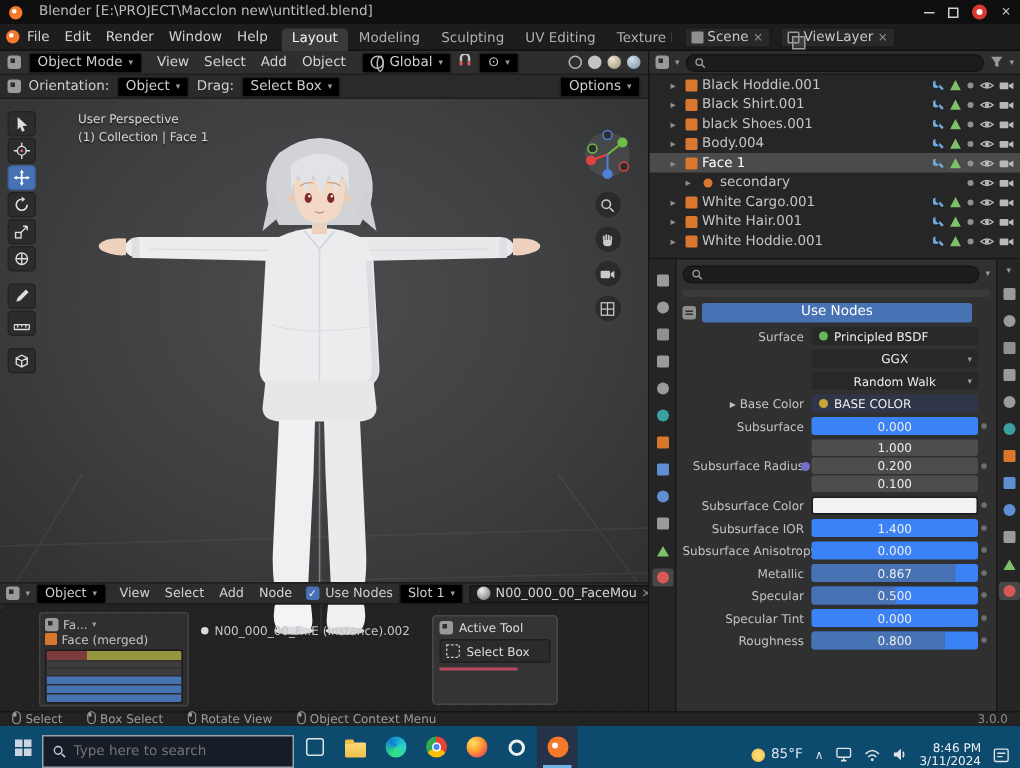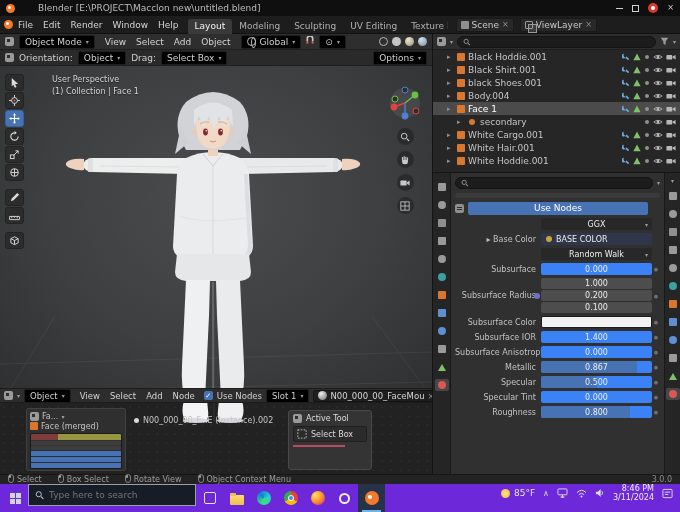--- a/index.html
+++ b/index.html
@@ -1,19 +1,19 @@
 <!DOCTYPE html>
 <html><head>
 <meta charset="utf-8">
 <style>
 *{margin:0;padding:0;box-sizing:border-box}
 body{background:#000;font-family:"DejaVu Sans",sans-serif}
 .app{position:relative;width:680px;height:512px;background:#1d1d1d;overflow:hidden;color:#c8c8c8;font-size:9px}
 
-.titlebar{position:absolute;left:0;top:0;width:680px;height:16px;background:#0f0f0f;display:flex;align-items:center;gap:23px;padding:0 6px;font-size:9px;color:#bdbdbd}
+.titlebar{position:absolute;left:0;top:0;width:680px;height:16px;background:#0f0f0f;display:flex;align-items:center;gap:11px;padding:0 6px;font-size:9px;color:#bdbdbd}
 .blb-ic{width:9px;height:9px;border-radius:50%;background:#f5792a;position:relative;flex:none}
 .blb-ic::after{content:'';position:absolute;left:2px;top:2px;width:3px;height:3px;border-radius:50%;background:#fff}
 .win-btns{margin-left:auto;display:flex;align-items:center;gap:9px;color:#cfcfcf}
 .wb{font-size:8px;line-height:8px}
 .wb-min{width:7px;height:1px;background:#cfcfcf}
 .wb-max{width:7px;height:7px;border:1px solid #cfcfcf}
 .rec-badge{width:10px;height:10px;border-radius:50%;background:#d8382f;position:relative}
 .rec-badge::after{content:'';position:absolute;left:3px;top:3px;width:4px;height:4px;border-radius:50%;background:#fff}
 
 .topbar{position:absolute;left:0;top:16px;width:680px;height:18px;background:#1d1d1d;display:flex;align-items:center;padding:0 4px;border-bottom:1px solid #101010}
@@ -112,21 +112,21 @@
 .pctrl.multi{flex-direction:column;height:auto;background:none;gap:1px;overflow:visible}
 .mrow{width:100%;height:11px;background:#4d4d4d;border-radius:2px;display:flex;align-items:center;justify-content:center}
 .pctrl.swatch{border:1px solid #1c1c1c}
 .deco{width:8px;text-align:center;color:#6e6e6e;font-size:5px;flex:none}
 .presock{width:8px;display:flex;justify-content:center;flex:none;margin-left:-8px}
 
 .statusbar{position:absolute;left:0;top:474px;width:680px;height:10px;background:#232323;display:flex;align-items:center;gap:16px;padding:0 8px;color:#9c9c9c;font-size:8px;line-height:10px;border-top:1px solid #161616}
 .sb-item{display:flex;align-items:center;gap:3px;white-space:nowrap}
 .sb-ver{margin-left:auto;color:#8a8a8a}
 
-.taskbar{position:absolute;left:0;top:484px;width:680px;height:28px;background:#6d28d9;display:flex;align-items:flex-start;padding:0 2px}
+.taskbar{position:absolute;left:0;top:484px;width:680px;height:28px;background:#0c4a6e;display:flex;align-items:flex-end;padding:0 2px}
 .start{width:26px;height:28px;display:flex;align-items:center;justify-content:center}
 .win-logo{display:grid;grid-template-columns:5px 5px;grid-template-rows:5px 5px;gap:1px}
 .win-logo span{background:#cdd6e0}
 .tb-search{display:flex;align-items:center;gap:5px;width:168px;height:22px;border:1px solid #99a0a9;background:#171d27;padding:0 6px;color:#c9ced6;font-size:9px}
 .tb-search input{background:none;border:none;outline:none;color:#c9ced6;font-size:9px;width:100%;font-family:inherit}
 .task-slot{width:27px;height:28px;display:flex;align-items:center;justify-content:center;position:relative}
 .task-slot.active{background:#26саem}
 .task-slot.active{background:#263247}
 .task-slot.active::after{content:'';position:absolute;left:4px;right:4px;bottom:0;height:2px;background:#6fb3e8}
 .appic{width:14px;height:14px;position:relative}
@@ -823,40 +823,48 @@
         <span class="chev">▾</span>
       </div>
       <div class="cutband"></div>
       <div class="un-row">
         <span class="node-ic"></span>
         <span class="use-nodes">Use Nodes</span>
         <span class="deco"></span>
       </div>
       <div id="prop-rows" style="display:flex;flex-direction:column;gap:3px">
           <div class="prow">
+            <span class="plabel">Surface</span>
+            <div class="pctrl link" style="background: rgb(40, 40, 40);">
+              <i class="sock" style="background: rgb(99, 183, 87);"></i>
+              <span>Principled BSDF</span>
+            </div>
+            <span class="deco"></span>
+          </div>
+          <div class="prow">
             <span class="plabel"></span>
             <div class="pctrl drop">
               <span class="val">GGX</span>
               <span class="chev">▾</span>
             </div>
             <span class="deco"></span>
           </div>
           <div class="prow">
+            <span class="plabel"></span>
+            <div class="pctrl drop">
+              <span class="val">Random Walk</span>
+              <span class="chev">▾</span>
+            </div>
+            <span class="deco"></span>
+          </div>
+          <div class="prow">
             <span class="plabel">▸ Base Color</span>
             <div class="pctrl link" style="background: rgb(48, 54, 74);">
               <i class="sock" style="background: rgb(201, 164, 58);"></i>
               <span>BASE COLOR</span>
-            </div>
-            <span class="deco"></span>
-          </div>
-          <div class="prow">
-            <span class="plabel"></span>
-            <div class="pctrl drop">
-              <span class="val">Random Walk</span>
-              <span class="chev">▾</span>
             </div>
             <span class="deco"></span>
           </div>
           <div class="prow">
             <span class="plabel">Subsurface</span>
             <div class="pctrl slider">
               <i class="fill" style="width: 0%;"></i>
               <span class="val">0.000</span>
             </div>
             <span class="deco">●</span>

